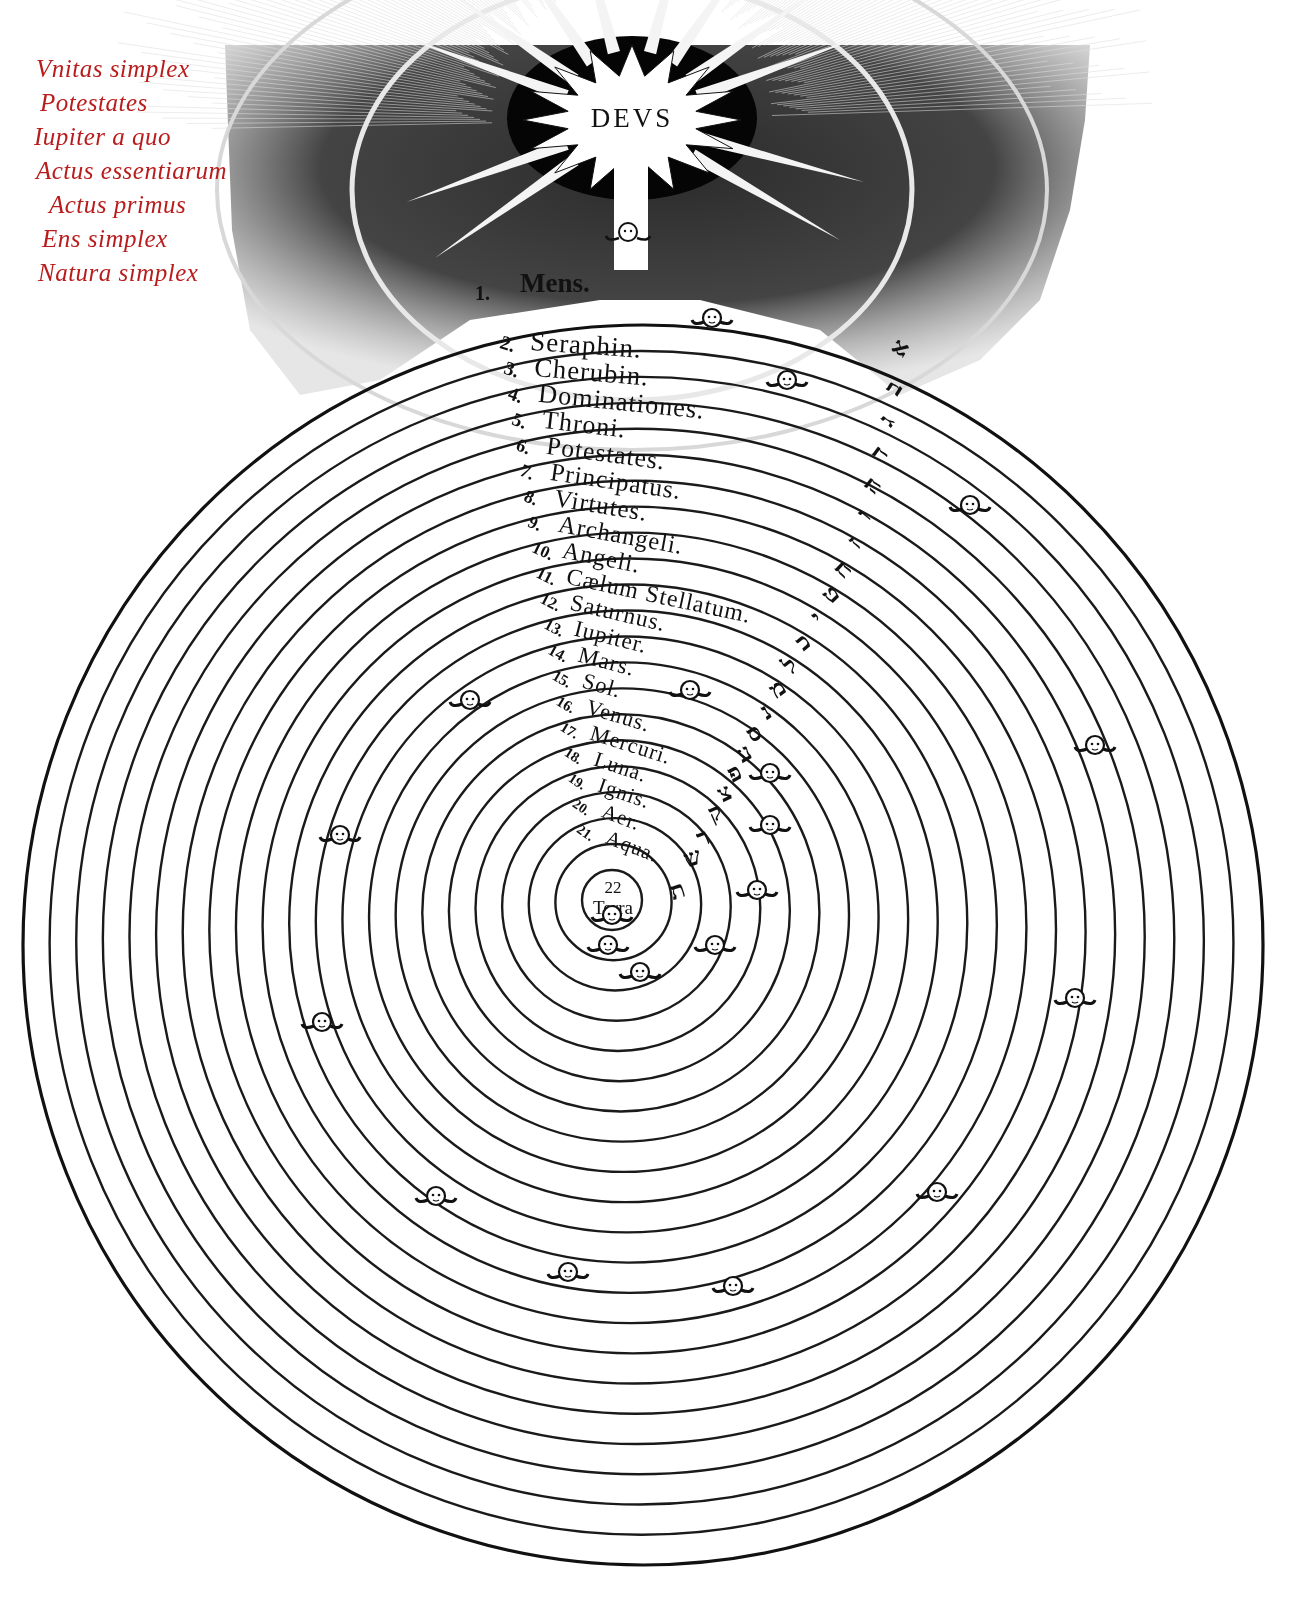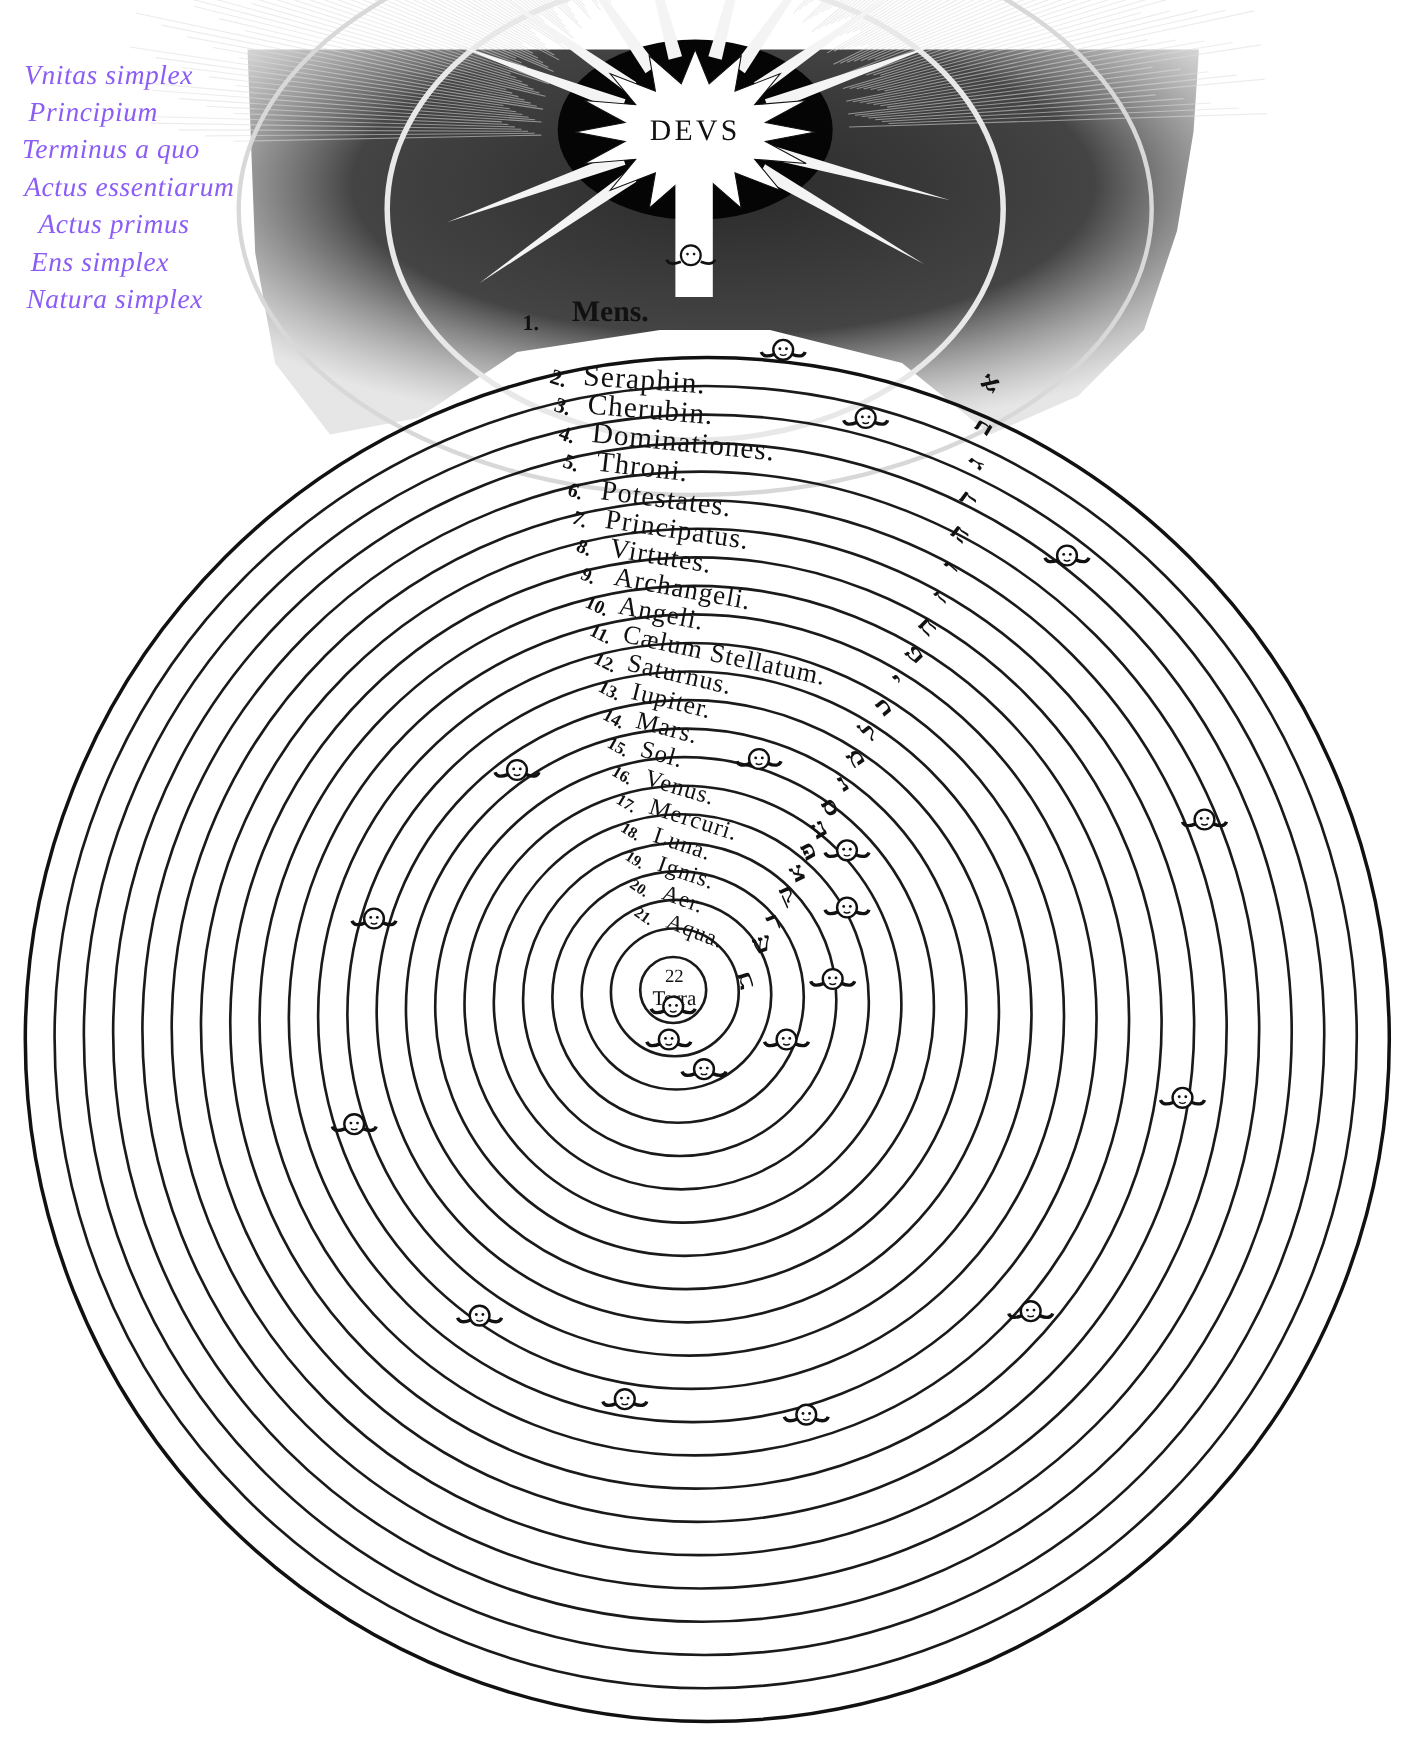--- a/index.html
+++ b/index.html
@@ -1,18 +1,18 @@
 <!DOCTYPE html>
 <html><head>
 <meta charset="utf-8">
 <style>
   html, body { margin: 0; padding: 0; background: #ffffff; }
   body { width: 1298px; height: 1600px; overflow: hidden; position: relative; font-family: "Liberation Serif", "DejaVu Serif", serif; }
   #stage { position: absolute; left: 0; top: 0; width: 1298px; height: 1600px; }
-  .attr-list { position: absolute; left: 18px; top: 52px; font-family: "Liberation Serif", serif; font-style: italic; font-size: 25px; line-height: 34px; color: #8b5cf6; z-index: 3; }
+  .attr-list { position: absolute; left: 32px; top: 52px; font-family: "Liberation Serif", serif; font-style: italic; font-size: 25px; line-height: 34px; color: #b91c1c; z-index: 3; }
   .attr-list div { white-space: nowrap; letter-spacing: 0.5px; }
   .attr-list div:nth-child(1) { padding-left: 4px; }
   .attr-list div:nth-child(2) { padding-left: 8px; }
   .attr-list div:nth-child(3) { padding-left: 2px; }
   .attr-list div:nth-child(4) { padding-left: 4px; }
   .attr-list div:nth-child(5) { padding-left: 6px; margin-left: 11px; }
   .attr-list div:nth-child(6) { padding-left: 10px; }
   .attr-list div:nth-child(7) { padding-left: 6px; }
   svg text { font-family: "Liberation Serif", "DejaVu Serif", serif; fill: #111; }
   .ring { fill: none; stroke: #1a1a1a; stroke-width: 2.4; }
@@ -602,20 +602,20 @@
           <circle r="9" fill="#fff" stroke="#111" stroke-width="2.2"></circle>
           <circle cx="-3" cy="-1" r="1.3" fill="#111"></circle>
           <circle cx="3" cy="-1" r="1.3" fill="#111"></circle>
           <path d="M-3 4 Q0 6 3 4" stroke="#111" stroke-width="1.2" fill="none"></path>
         </g>
       </g>
   </svg>
 
   <div class="attr-list">
     <div>Vnitas simplex</div>
-    <div>Principium</div>
-    <div>Terminus a quo</div>
+    <div>Potestates</div>
+    <div>Iupiter a quo</div>
     <div>Actus essentiarum</div>
     <div>Actus primus</div>
     <div>Ens simplex</div>
     <div>Natura simplex</div>
   </div>
 </div>
 
 </body></html>

